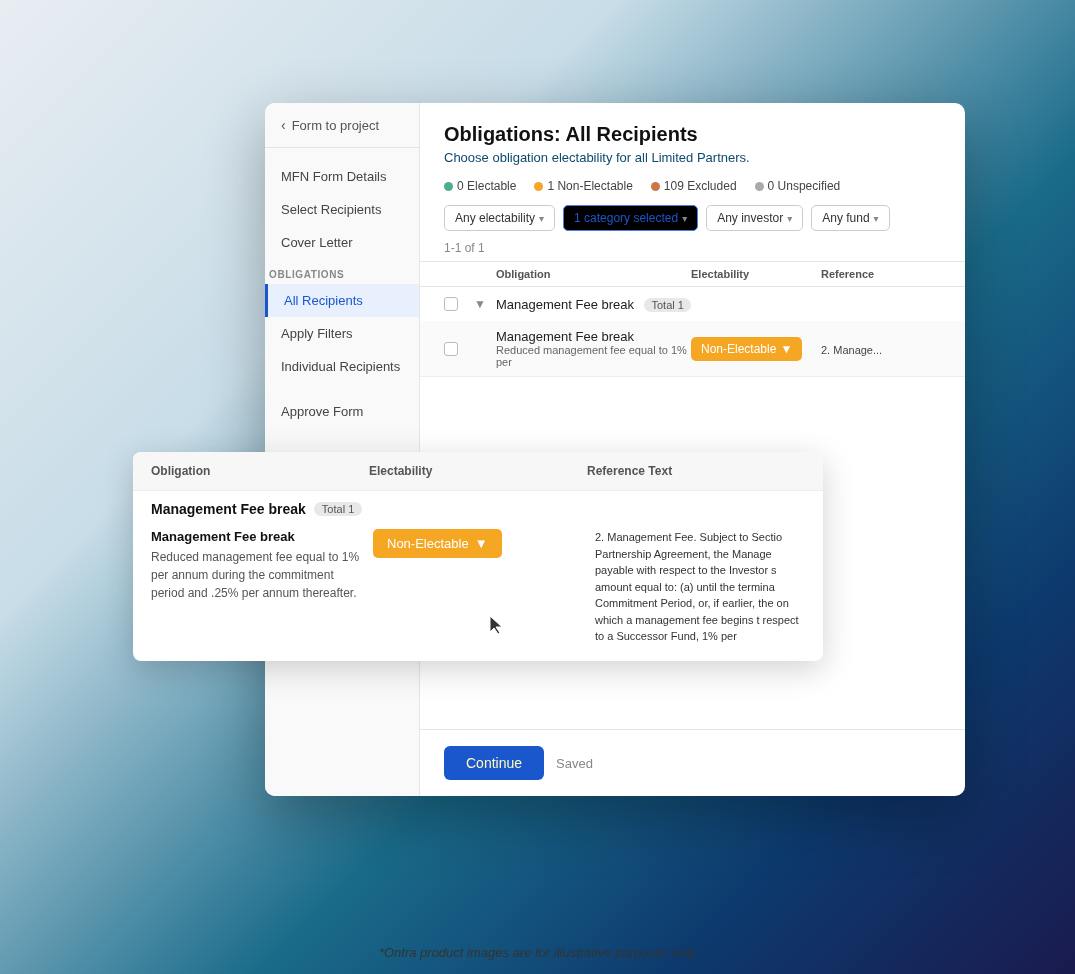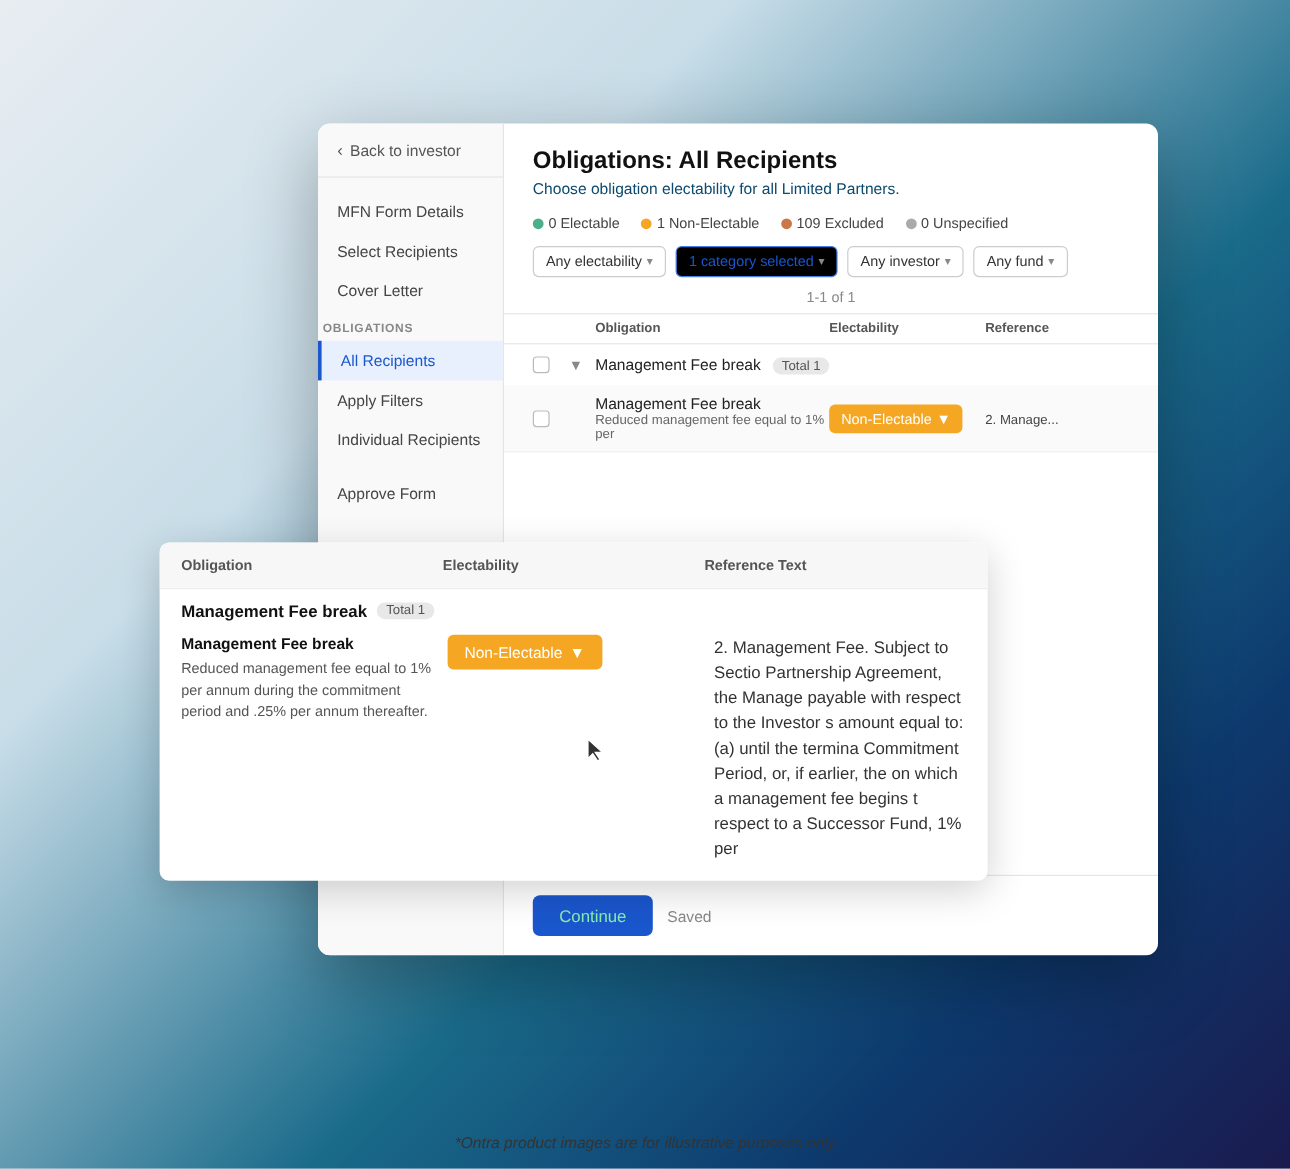--- a/index.html
+++ b/index.html
@@ -169,21 +169,20 @@
       background: #000000;
       border-color: #4a7fe8;
       color: #1a56cc;
     }
 
     
     .results-info {
       font-size: 12px;
       color: #888;
       padding: 0 24px 6px;
-      text-align: center;
     }
 
     .table-header {
       display: grid;
       grid-template-columns: 30px 22px 1fr 130px 120px;
       padding: 6px 24px;
       border-top: 1px solid #e5e5e5;
       border-bottom: 1px solid #e5e5e5;
       background: #fff;
     }
@@ -257,21 +256,21 @@
       padding: 16px 24px;
       border-top: 1px solid #e5e5e5;
       display: flex;
       align-items: center;
       gap: 12px;
       margin-top: auto;
     }
 
     .continue-btn {
       background: #1a56cc;
-      color: #86efac;
+      color: #fef9c3;
       border: none;
       border-radius: 6px;
       padding: 9px 22px;
       font-size: 14px;
       font-weight: 500;
       cursor: pointer;
     }
 
     .saved-text {
       font-size: 13px;
@@ -361,21 +360,21 @@
       font-size: 13px;
       cursor: pointer;
       display: flex;
       align-items: center;
       gap: 6px;
       width: fit-content;
       height: fit-content;
     }
 
     .popup-ref-text {
-      font-size: 14px;
+      font-size: 11px;
       color: #333;
       line-height: 1.5;
     }
 
     
     .footnote {
       position: absolute;
       bottom: 14px;
       left: 0;
       right: 0;
@@ -389,21 +388,21 @@
 </head>
 <body>
 
 <div class="bg-gradient"></div>
 
 <div class="modal-window">
 
   <div class="sidebar">
     <div class="back-link">
       <span class="back-arrow">‹</span>
-      <span>Back to investor</span>
+      <span>Form to project</span>
     </div>
     <div class="sidebar-nav">
       <div class="sidebar-item">
         <span>MFN Form Details</span>
       </div>
       <div class="sidebar-item">
         <span>Select Recipients</span>
       </div>
       <div class="sidebar-item">
         <span>Cover Letter</span>

